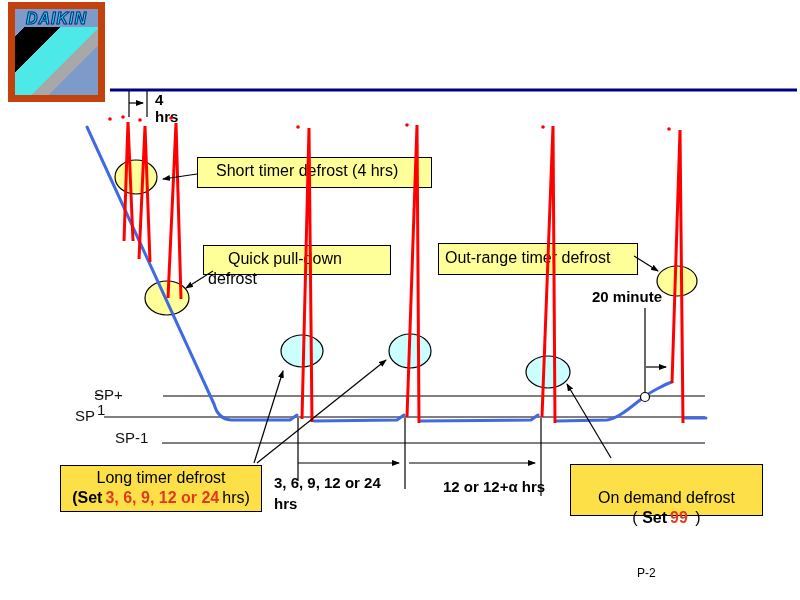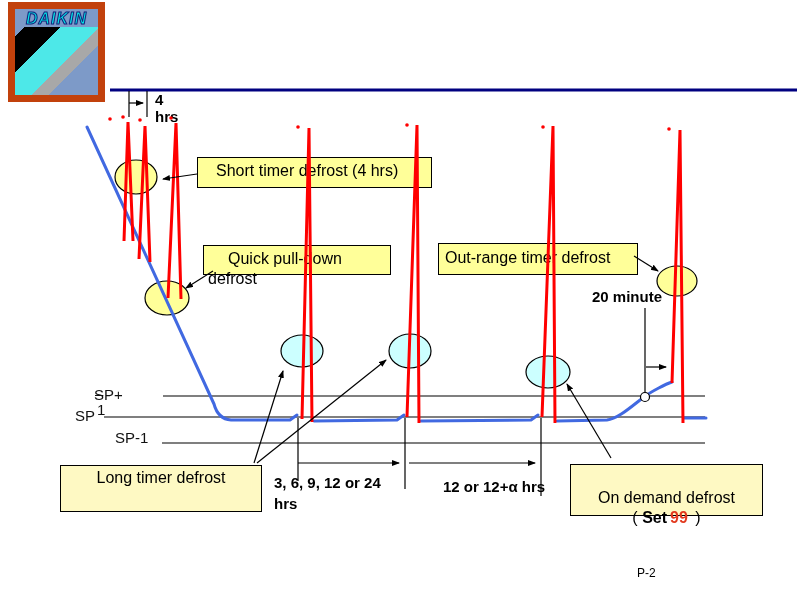--- a/index.html
+++ b/index.html
@@ -28,21 +28,21 @@
   
   .lbl{font-size:15px;line-height:17px;white-space:nowrap;z-index:2;}
   .bold{font-weight:bold;}
 
   
   .callout{
     box-sizing:border-box;border:1.5px solid #000;font-size:16px;line-height:20px;
     z-index:2;overflow:visible;
   }
   .callout.yellow{background:#FFFF99;}
-  .callout.cyan{background:#fef9c3;text-align:center;}
+  .callout.cyan{background:#fde047;text-align:center;}
   #short-box{left:197px;top:157px;width:235px;height:31px;padding:3px 2px 0 6px;text-indent:12px;}
   #quick-box{left:203px;top:245px;width:188px;height:30px;padding:3px 10px 8px 4px;text-indent:20px;}
   #outrange-box{left:438px;top:243px;width:200px;height:32px;padding:4px 0 0 6px;white-space:nowrap;}
   #long-box{left:60px;top:465px;width:202px;height:47px;padding-top:2px;}
   #ondemand-box{left:570px;top:464px;width:193px;height:52px;padding-top:23px;}
   .callout .ln{display:block;white-space:nowrap;}
   .red-em{color:#E2391E;font-weight:bold;margin:0 3px;}
   .b{font-weight:bold;}
 
   
@@ -88,20 +88,23 @@
 <div class="abs callout yellow" id="quick-box">
   <span>Quick pull-down defrost</span>
 </div>
 
 <div class="abs callout yellow" id="outrange-box">
   <span>Out-range timer defrost</span>
 </div>
 
 <div class="abs callout cyan" id="long-box">
   <span class="ln">Long timer defrost</span>
+  <span class="ln">
+    <span class="b">(Set</span><span class="red-em">3, 6, 9, 12 or 24</span><span>hrs)</span>
+  </span>
 </div>
 
 <div class="abs callout cyan" id="ondemand-box">
   <span class="ln">On demand defrost</span>
   <span class="ln">
     <span>( </span><span class="b">Set</span><span class="red-em">99</span><span> )</span>
   </span>
 </div>
 
 <div class="abs" id="page-num">P-2</div>

